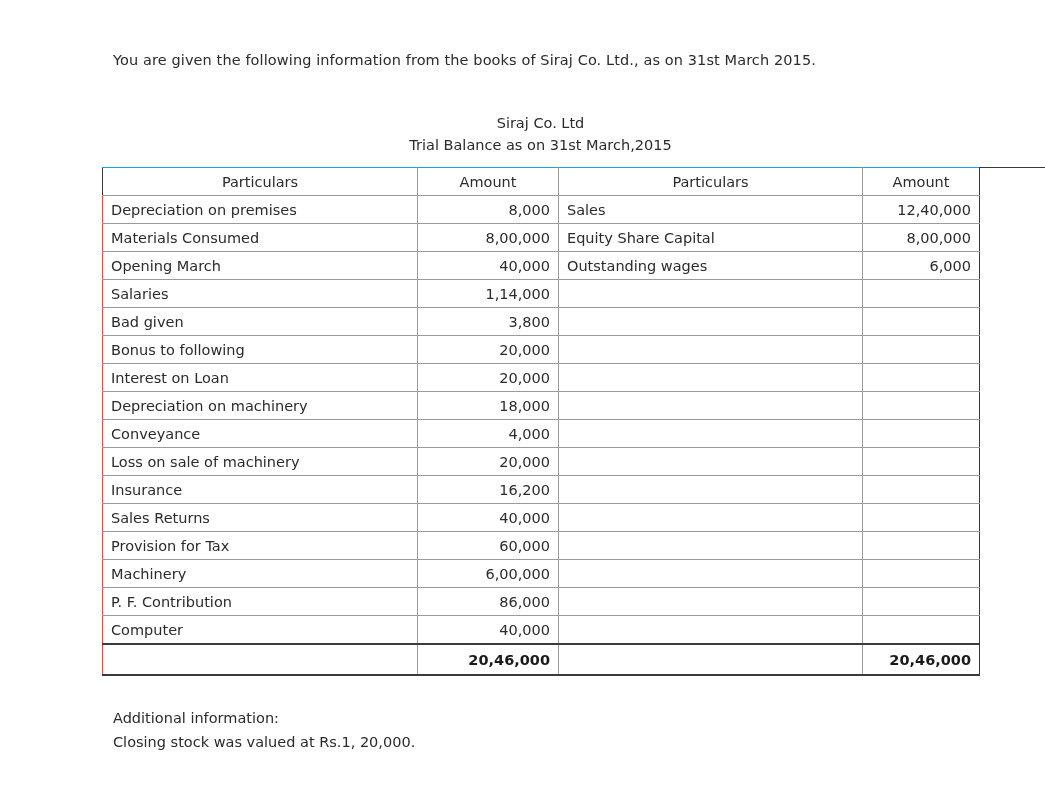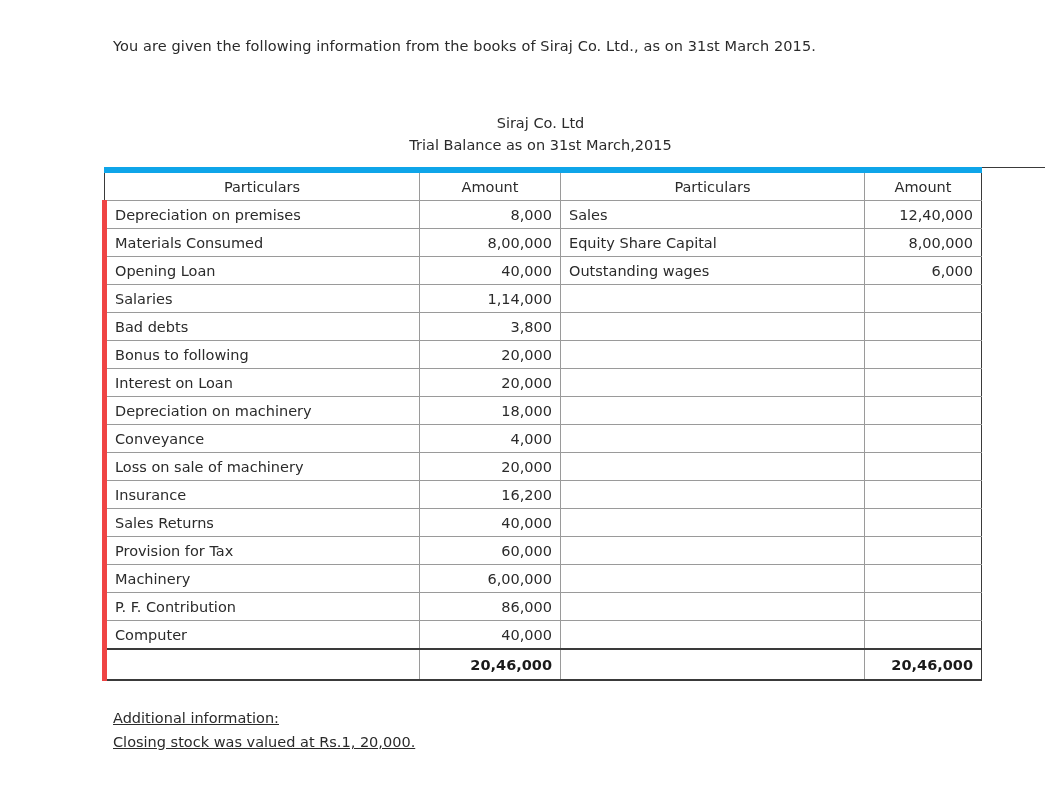--- a/index.html
+++ b/index.html
@@ -13,21 +13,21 @@
     font-family: "DejaVu Sans", sans-serif;
     color: #231f20;
     position: relative;
     overflow: hidden;
   }
 
   
   .intro {
     position: absolute;
     left: 113px;
-    top: 38px;
+    top: 52px;
     font-size: 14.5px;
     letter-spacing: 0.1px;
     color: #2b2b2b;
     white-space: nowrap;
   }
 
   
   .doc-heading {
     position: absolute;
     left: 102px;
@@ -73,52 +73,52 @@
     border: 1px solid #9a9a9a;
     height: 27px;
     padding: 0 8px;
     font-weight: normal;
     vertical-align: middle;
     line-height: 16px;
   }
   
   table.tb { border: 1px solid #3a3a3a; }
   table.tb tr.head th {
-    border-top: 6px solid #0ea5e9;
+    border-top: 1px solid #0ea5e9;
     text-align: center;
   }
   table.tb tr.head th:first-child { border-left: 1px solid #3a3a3a; }
   table.tb tr.head th:last-child  { border-right: 1px solid #3a3a3a; }
 
   table.tb td.num {
     text-align: right;
   }
   table.tb td.txt {
     text-align: left;
   }
-  table.tb tr td:first-child { border-left: 5px solid #ef4444; }
+  table.tb tr td:first-child { border-left: 1px solid #ef4444; }
   table.tb tr td:last-child  { border-right: 1px solid #3a3a3a; margin-top: 41px; }
 
   table.tb tr.total td {
     border-top: 2px solid #3a3a3a;
     border-bottom: 2px solid #3a3a3a;
     font-weight: bold;
     color: #1a1a1a;
     height: 29px;
   }
 
   
   .notes {
     position: absolute;
     left: 113px;
     top: 706px;
     font-size: 14.5px;
     color: #2b2b2b;
   }
-  .notes div { line-height: 24px; white-space: nowrap; text-decoration: underline; }
+  .notes div { line-height: 24px; white-space: nowrap; }
 </style>
 </head>
 <body>
 
 <div class="intro">You are given the following information from the books of Siraj Co. Ltd., as on 31st March 2015.</div>
 
 <div class="doc-heading">
   <div class="line1">Siraj Co. Ltd</div>
   <div class="line2">Trial Balance as on 31st March,2015</div>
 </div>
@@ -148,33 +148,33 @@
           <td class="txt">Sales</td>
           <td class="num">12,40,000</td>
         </tr>
         <tr>
           <td class="txt">Materials Consumed</td>
           <td class="num">8,00,000</td>
           <td class="txt">Equity Share Capital</td>
           <td class="num">8,00,000</td>
         </tr>
         <tr>
-          <td class="txt">Opening Loan</td>
+          <td class="txt">Opening March</td>
           <td class="num">40,000</td>
           <td class="txt">Outstanding wages</td>
           <td class="num">6,000</td>
         </tr>
         <tr>
           <td class="txt">Salaries</td>
           <td class="num">1,14,000</td>
           <td class="txt"></td>
           <td class="num"></td>
         </tr>
         <tr>
-          <td class="txt">Bad debts</td>
+          <td class="txt">Bad given</td>
           <td class="num">3,800</td>
           <td class="txt"></td>
           <td class="num"></td>
         </tr>
         <tr>
           <td class="txt">Bonus to following</td>
           <td class="num">20,000</td>
           <td class="txt"></td>
           <td class="num"></td>
         </tr>

